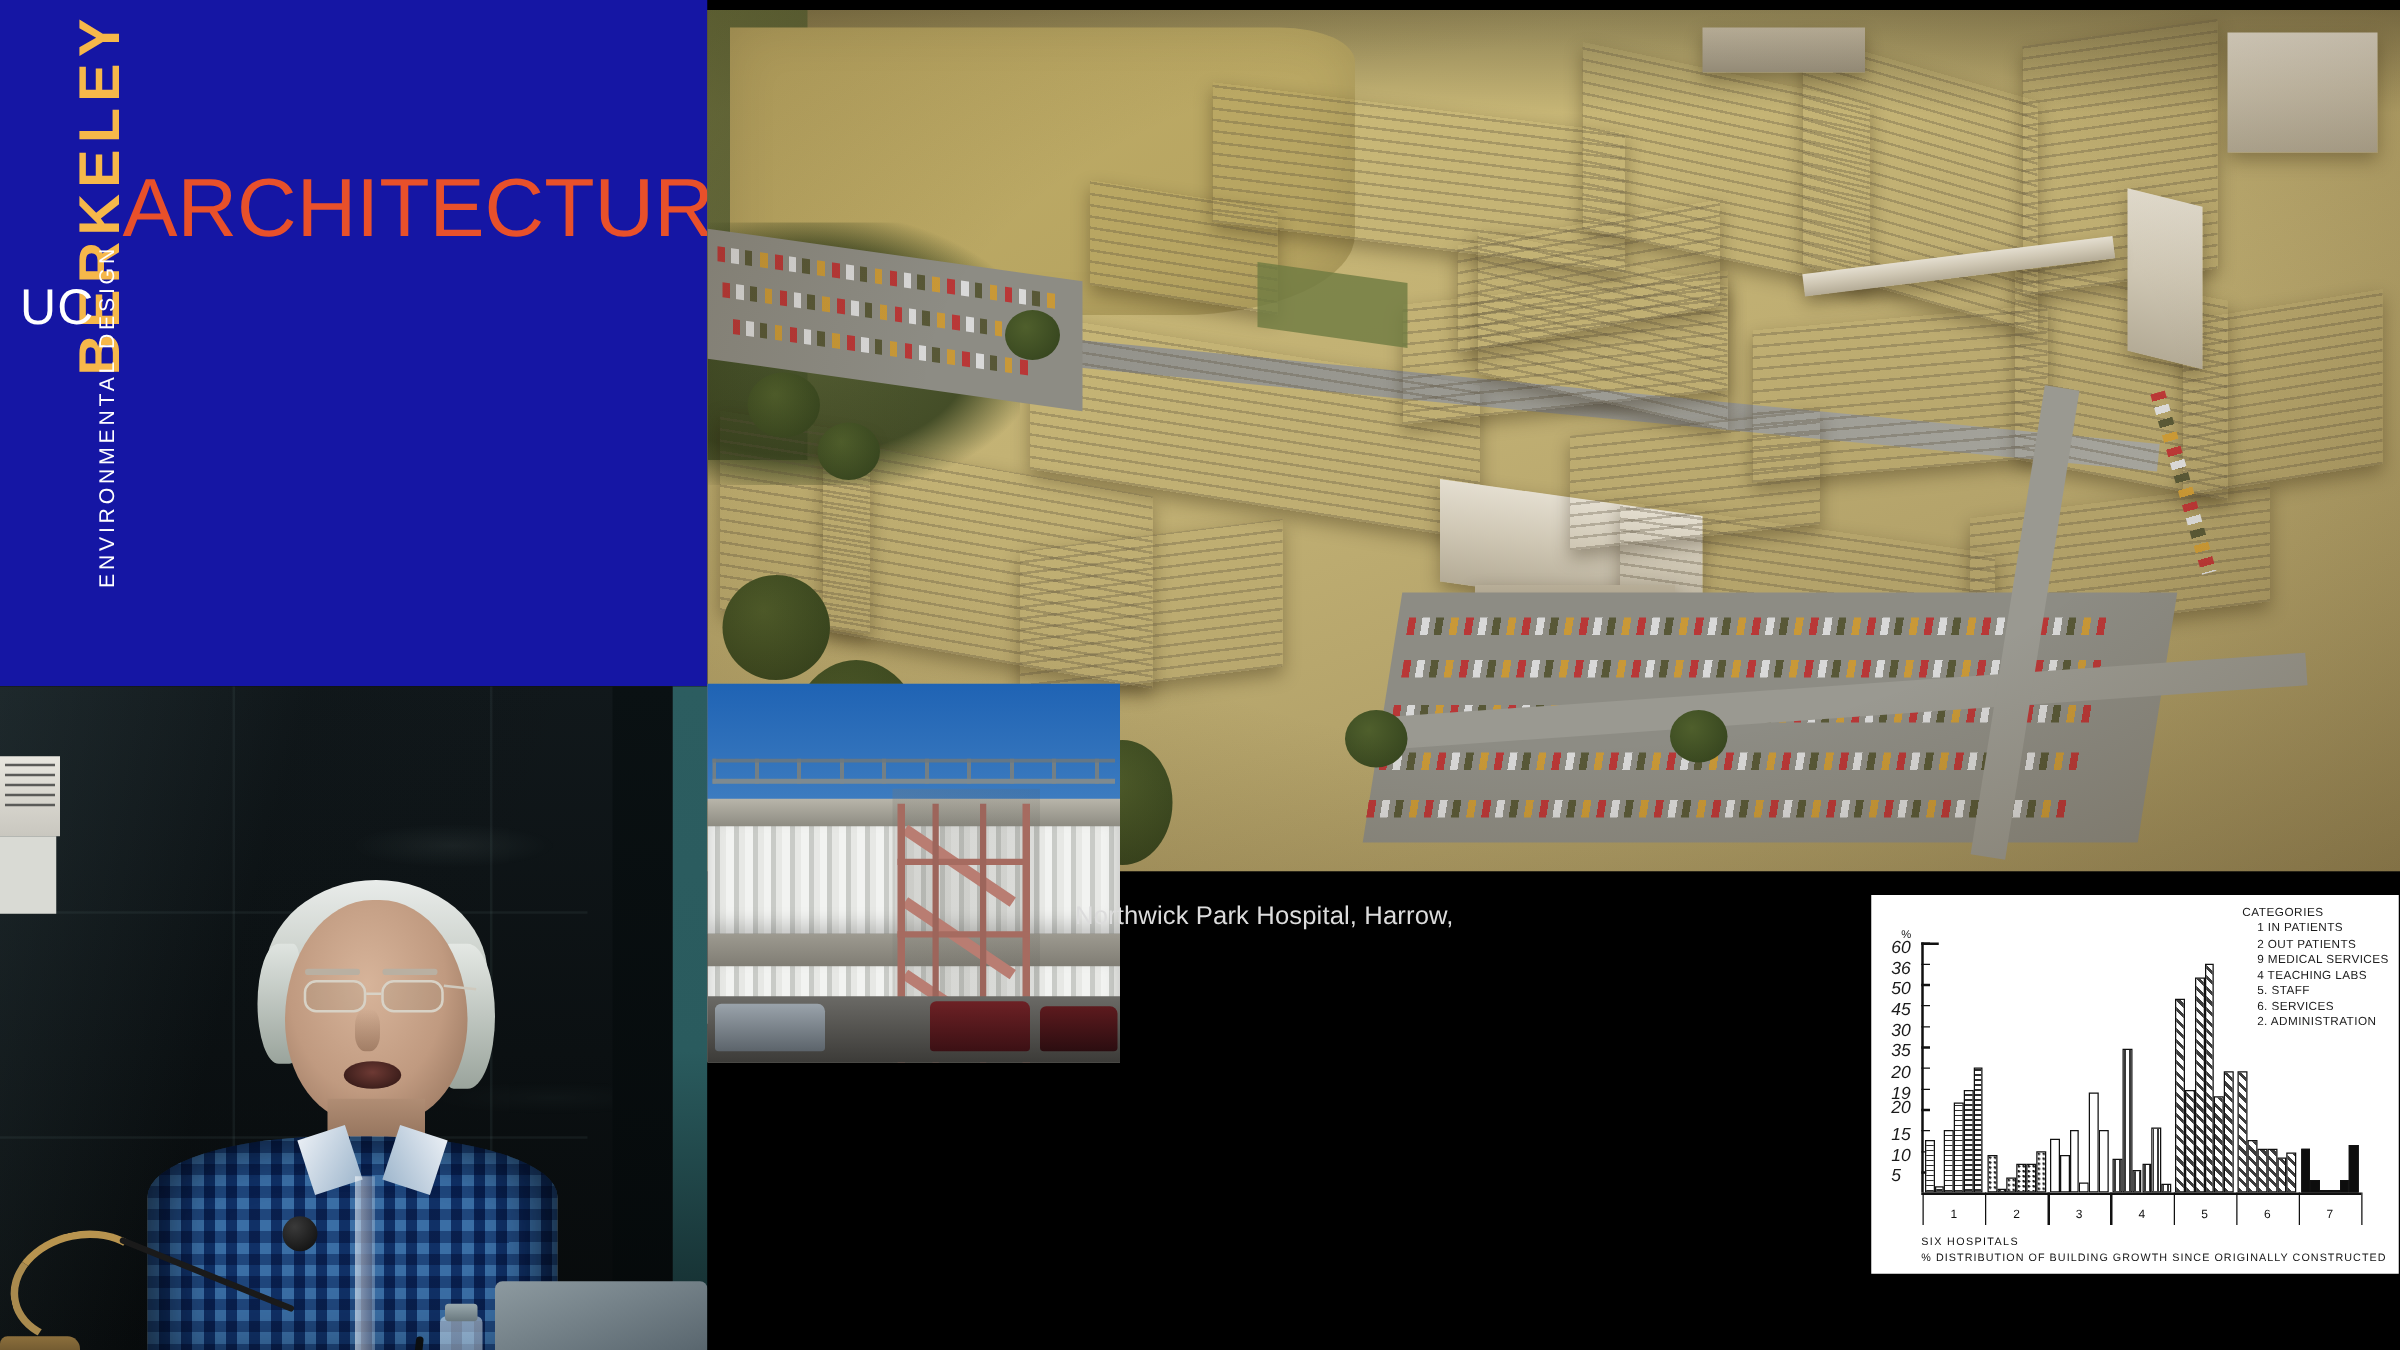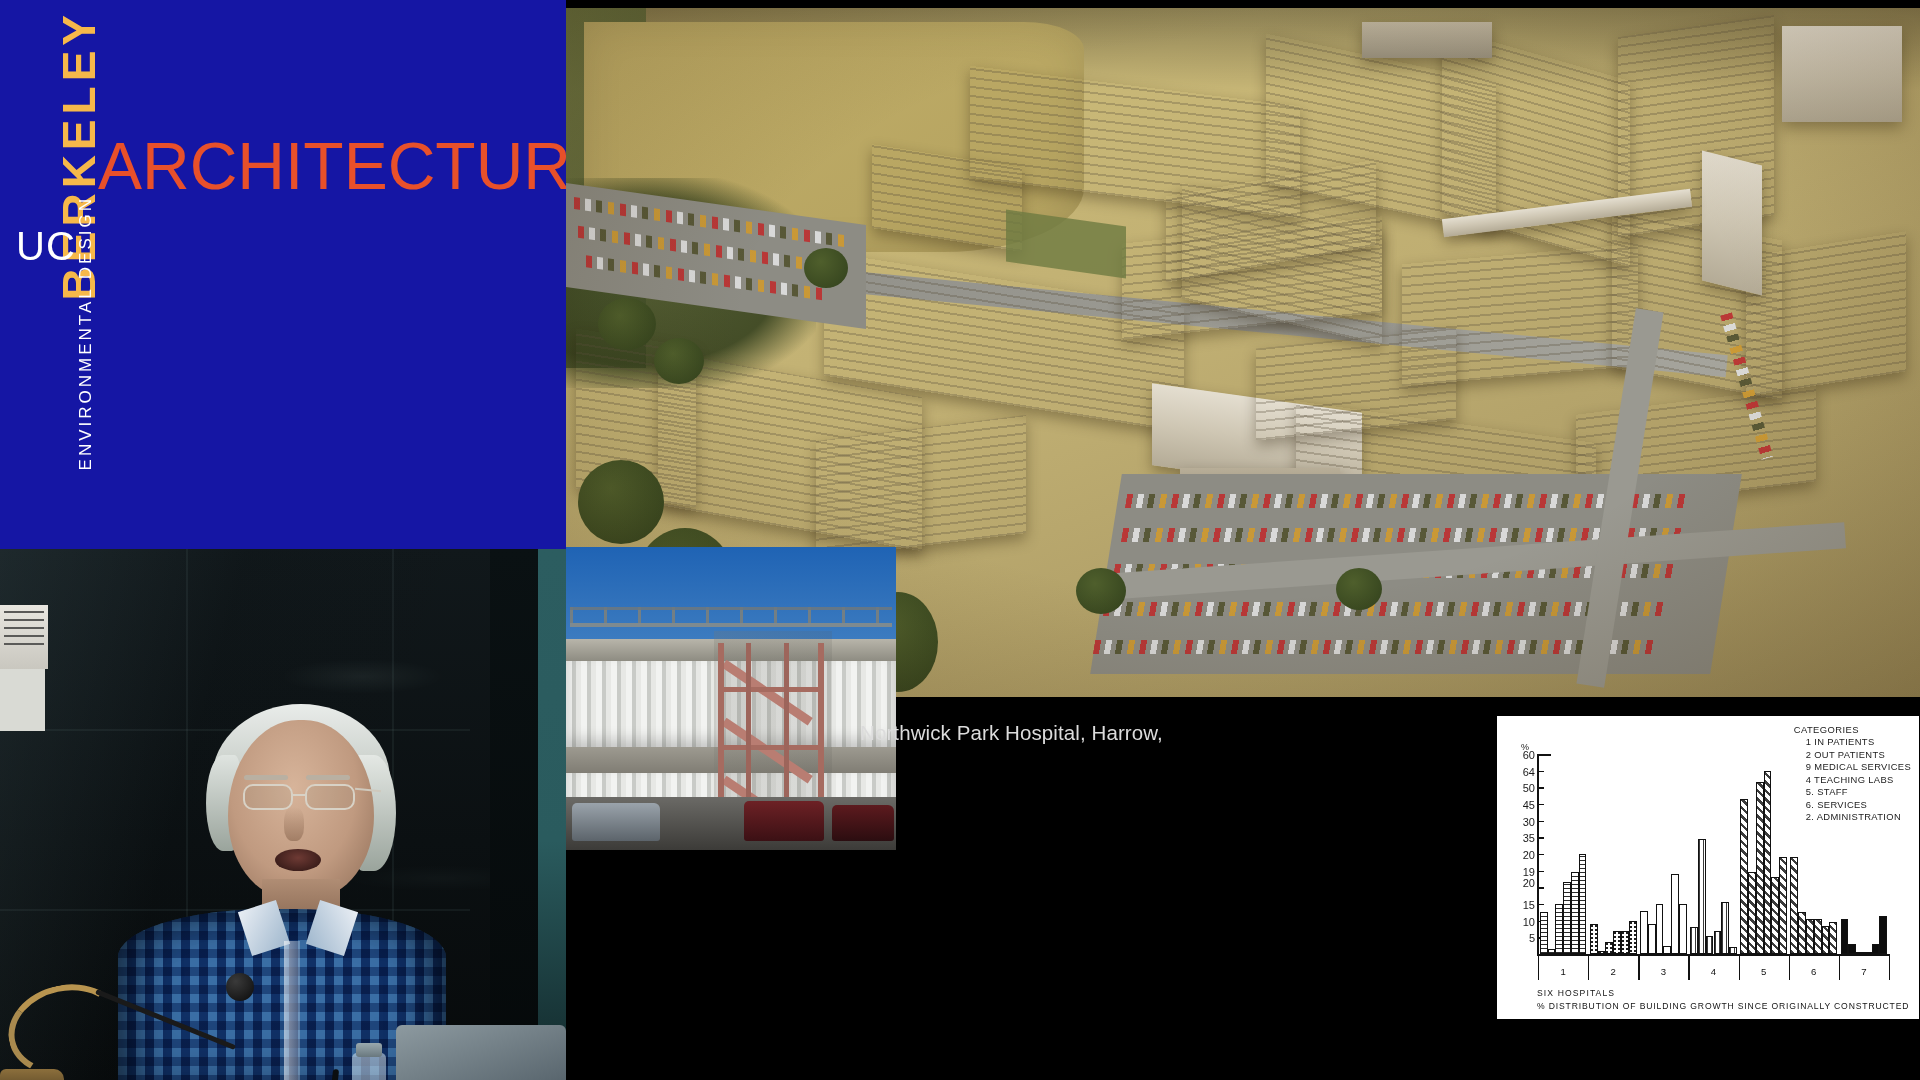--- a/index.html
+++ b/index.html
@@ -239,22 +239,22 @@
     position:absolute; right:8px; top:8px; text-align:left;
     font-family:"Liberation Sans", sans-serif; color:#1b1b1b;
   }
   .chart-legend .lg-title { font-size:9.4px; letter-spacing:.45px; margin-bottom:1px; }
   .chart-legend .lg-item { font-size:9.4px; letter-spacing:.35px; padding-left:12px; line-height:1.33; white-space:nowrap; }
 
   .y-unit { position:absolute; left:24px; top:26px; font-size:9px; color:#222; }
   .y-axis-line { position:absolute; left:40px; top:38px; width:1.6px; height:200px; background:#111; }
   .x-axis-line { position:absolute; left:40px; top:238px; width:352px; height:1.6px; background:#111; }
   .ytick { position:absolute; left:40px; width:7px; height:1.4px; background:#111; }
-  .ylab { position:absolute; left:16px; width:22px; text-align:right;
-    font-size:11px; color:#1a1a1a; transform:translateY(-5px); }
+  .ylab { position:absolute; left:16px; width:22px; text-align:left;
+    font-size:14px; color:#1a1a1a; transform:translateY(-5px);font-style:italic; }
   .y-cap { position:absolute; left:40px; top:38px; width:14px; height:1.6px; background:#111; }
 
   .bars { position:absolute; left:41px; top:38px; width:351px; height:200px; }
   .bar { position:absolute; bottom:0; border:1.1px solid #111; box-sizing:border-box; }
 
   .xtick { position:absolute; top:238px; width:1.3px; height:26px; background:#111; }
   .xlab { position:absolute; top:250px; width:22px; text-align:center;
     font-size:9.6px; color:#111; }
   .chart-foot { position:absolute; left:40px; top:272px;
     font-family:"Liberation Sans", sans-serif; color:#131313; }
@@ -450,21 +450,21 @@
             <div class="ylab" style="top: 138px;">20</div>
             <div class="ytick" style="top: 121.333px;"></div>
             <div class="ylab" style="top: 121.333px;">35</div>
             <div class="ytick" style="top: 104.667px;"></div>
             <div class="ylab" style="top: 104.667px;">30</div>
             <div class="ytick" style="top: 88px;"></div>
             <div class="ylab" style="top: 88px;">45</div>
             <div class="ytick" style="top: 71.3333px;"></div>
             <div class="ylab" style="top: 71.3333px;">50</div>
             <div class="ytick" style="top: 54.6667px;"></div>
-            <div class="ylab" style="top: 54.6667px;">64</div>
+            <div class="ylab" style="top: 54.6667px;">36</div>
             <div class="ytick" style="top: 38px;"></div>
             <div class="ylab" style="top: 38px;">60</div>
           </div>
         <div class="bars" id="bars">
             <div class="bar" title="1: 12.5%" style="left: 1.755px; width: 7.77214px; height: 41.6667px; background: repeating-linear-gradient(0deg, rgb(43, 43, 43) 0px, rgb(43, 43, 43) 1.4px, rgb(255, 255, 255) 1.4px, rgb(255, 255, 255) 4px);"></div>
             <div class="bar" title="1: 1.5%" style="left: 9.52714px; width: 7.77214px; height: 5px; background: repeating-linear-gradient(0deg, rgb(43, 43, 43) 0px, rgb(43, 43, 43) 1.4px, rgb(255, 255, 255) 1.4px, rgb(255, 255, 255) 4px);"></div>
             <div class="bar" title="1: 15%" style="left: 17.2993px; width: 7.77214px; height: 50px; background: repeating-linear-gradient(0deg, rgb(43, 43, 43) 0px, rgb(43, 43, 43) 1.4px, rgb(255, 255, 255) 1.4px, rgb(255, 255, 255) 4px);"></div>
             <div class="bar" title="1: 21.5%" style="left: 25.0714px; width: 7.77214px; height: 71.6667px; background: repeating-linear-gradient(0deg, rgb(43, 43, 43) 0px, rgb(43, 43, 43) 1.4px, rgb(255, 255, 255) 1.4px, rgb(255, 255, 255) 4px);"></div>
             <div class="bar" title="1: 24.5%" style="left: 32.8436px; width: 7.77214px; height: 81.6667px; background: repeating-linear-gradient(0deg, rgb(43, 43, 43) 0px, rgb(43, 43, 43) 1.4px, rgb(255, 255, 255) 1.4px, rgb(255, 255, 255) 4px);"></div>
             <div class="bar" title="1: 30%" style="left: 40.6157px; width: 7.77214px; height: 100px; background: repeating-linear-gradient(0deg, rgb(43, 43, 43) 0px, rgb(43, 43, 43) 1.4px, rgb(255, 255, 255) 1.4px, rgb(255, 255, 255) 4px);"></div>

